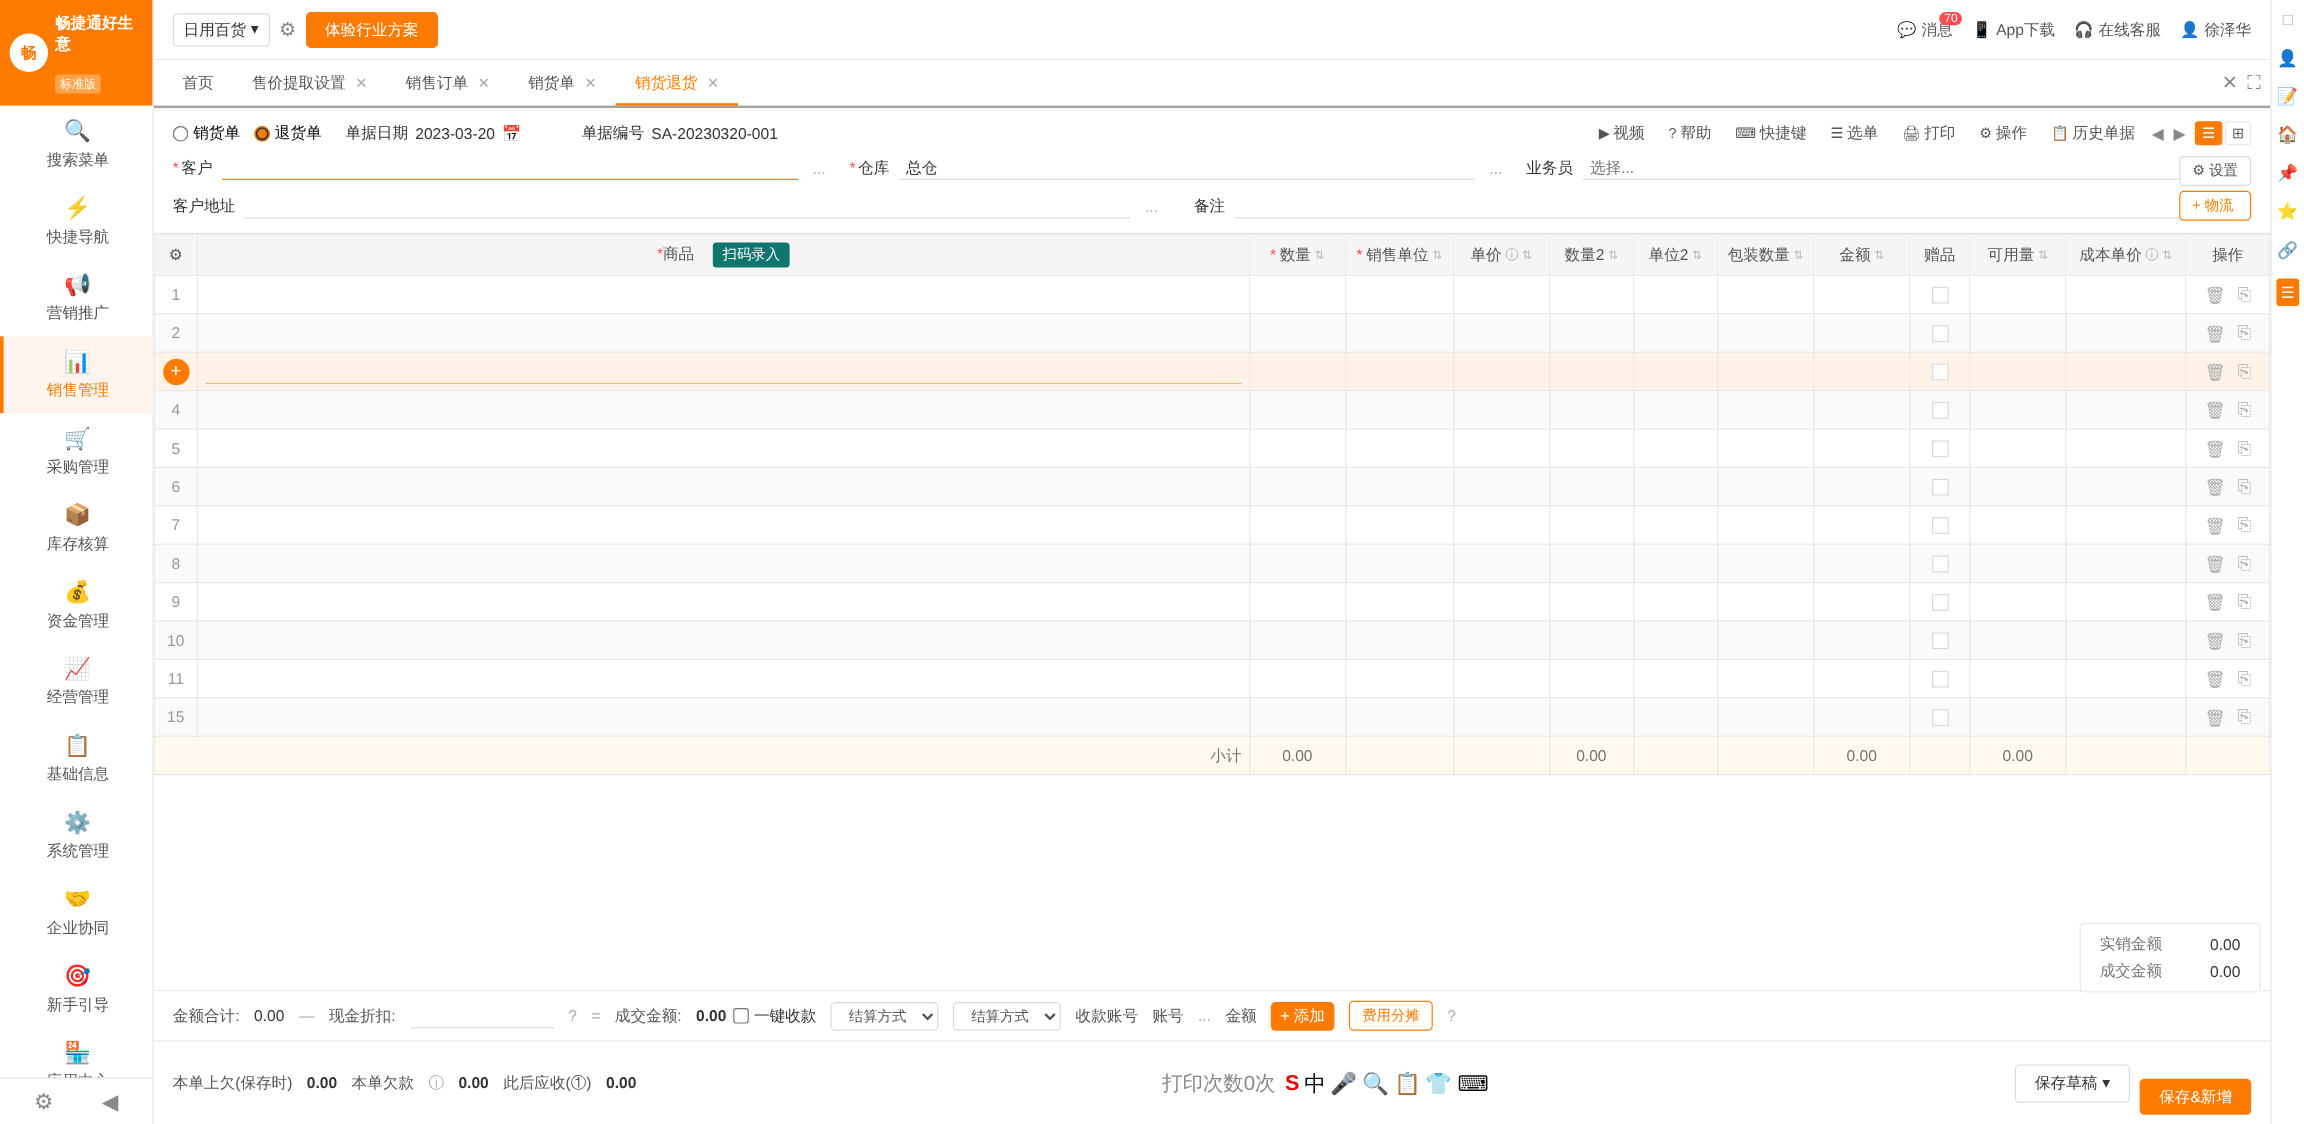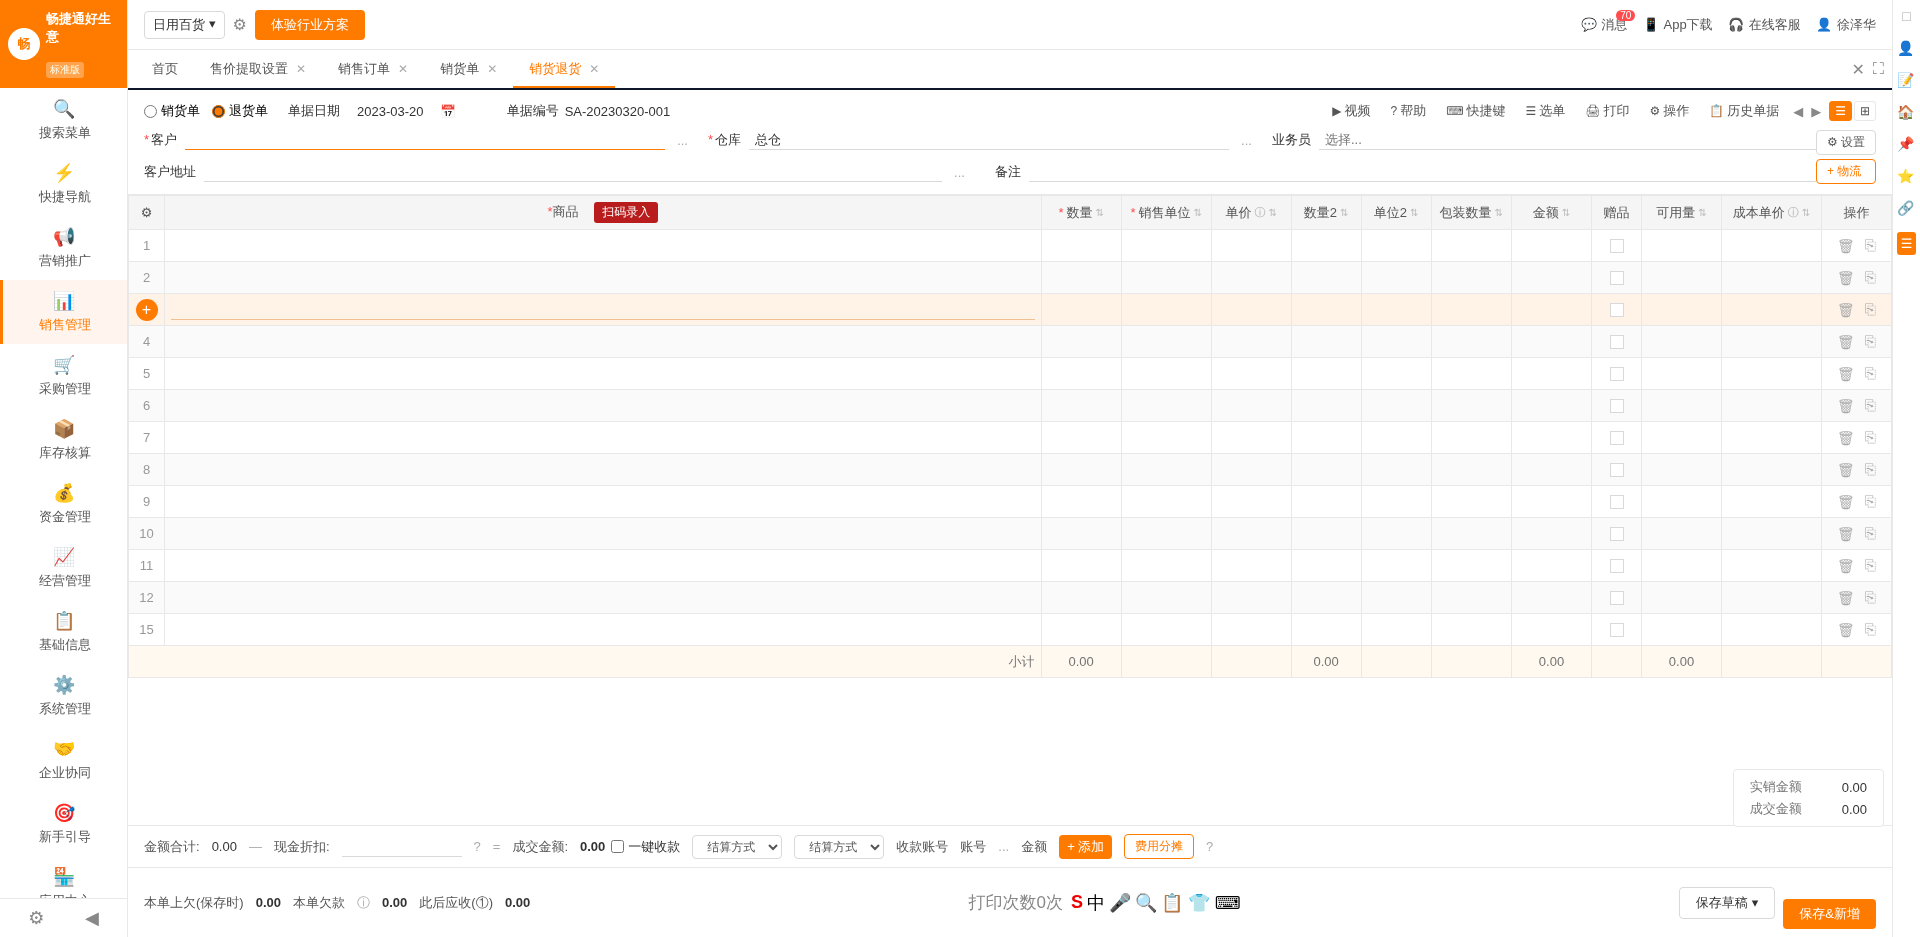--- a/index.html
+++ b/index.html
@@ -24,35 +24,35 @@
     .topbar-left { display: flex; align-items: center; gap: 8px; flex: 1; }
     .topbar-select { border: 1px solid #d9d9d9; border-radius: 4px; padding: 4px 8px; color: #333; cursor: pointer; display: flex; align-items: flex-start; gap: 4px; }
     .topbar-gear { color: #888; cursor: pointer; font-size: 16px; }
     .topbar-btn { background: #ff7b00; color: #fff; border: none; border-radius: 4px; padding: 6px 16px; cursor: pointer; font-size: 13px; }
     .topbar-right { display: flex; align-items: center; gap: 16px; color: #555; }
     .topbar-badge { position: relative; }
     .topbar-badge .badge { position: absolute; top: -6px; right: -8px; background: #ff4d4f; color: #fff; border-radius: 10px; font-size: 10px; padding: 0 4px; min-width: 16px; text-align: center; }
     .topbar-item { display: flex; align-items: center; gap: 4px; cursor: pointer; color: #555; }
 
     
-    .tabbar { background: #fff; display: flex; align-items: center; border-bottom: 2px solid #0f172a; padding: 0 8px; height: 40px; }
+    .tabbar { background: #fff; display: flex; align-items: center; border-bottom: 2px solid #a3a3a3; padding: 0 8px; height: 40px; }
     .tab { padding: 8px 16px; cursor: pointer; color: #555; display: flex; align-items: center; gap: 6px; white-space: nowrap; font-size: 13px; border-bottom: 2px solid transparent; margin-bottom: -2px; }
     .tab.active { color: #ff7b00; border-bottom-color: #ff7b00; font-weight: 500; }
     .tab .close-x { color: #aaa; font-size: 12px; margin-left: 2px; }
 
     
     .content { flex: 1; overflow: hidden; display: flex; flex-direction: column; background: #f5f5f5; }
 
     
     .form-header { background: #fff; padding: 10px 16px; border-bottom: 1px solid #e8e8e8; }
     .form-top-row { display: flex; align-items: center; gap: 20px; margin-bottom: 8px; }
     .radio-group { display: flex; align-items: center; gap: 12px; }
     .radio-item { display: flex; align-items: center; gap: 4px; cursor: pointer; }
     .radio-item input[type=radio] { accent-color: #ff7b00; }
-    .form-date { display: flex; align-items: center; gap: 17px; color: #333; }
+    .form-date { display: flex; align-items: center; gap: 6px; color: #333; }
     .form-code { display: flex; align-items: center; gap: 6px; color: #333; margin-left: 30px; }
     .form-actions { display: flex; align-items: center; gap: 8px; margin-left: auto; }
     .action-btn { display: flex; align-items: center; gap: 3px; cursor: pointer; color: #555; font-size: 12px; padding: 2px 6px; }
     .form-fields { display: flex; align-items: center; gap: 20px; }
     .field-group { display: flex; align-items: center; gap: 8px; flex: 1; }
     .field-label { color: #333; white-space: nowrap; }
     .field-label.required::before { content: '*'; color: #ff4d4f; margin-right: 2px; }
     .field-input { border: none; border-bottom: 1px solid #d9d9d9; padding: 2px 6px; flex: 1; min-width: 120px; color: #333; outline: none; }
     .field-dots { color: #aaa; margin-left: 4px; cursor: pointer; }
     .side-btns { display: flex; flex-direction: column; gap: 4px; margin-left: auto; }
@@ -65,21 +65,21 @@
     .data-table th { background: #f5f5f5; border: 1px solid #e8e8e8; padding: 6px 8px; text-align: center; color: #555; font-weight: normal; white-space: nowrap; position: sticky; top: 0; z-index: 2; }
     .data-table td { border: 1px solid #e8e8e8; padding: 4px 6px; text-align: center; height: 32px; color: #333; }
     .data-table tr:nth-child(even) td { background: #fafafa; }
     .data-table tr.active-row td { background: #fff3e8 !important; }
     .data-table .row-num { color: #999; width: 30px; }
     .data-table .checkbox-cell { width: 40px; }
     .add-row-btn { width: 22px; height: 22px; background: #ff7b00; color: #fff; border: none; border-radius: 50%; cursor: pointer; font-size: 16px; line-height: 22px; text-align: center; display: inline-flex; align-items: center; justify-content: center; }
     .table-actions { display: flex; align-items: center; justify-content: center; gap: 6px; }
     .icon-btn { background: none; border: none; cursor: pointer; color: #aaa; font-size: 14px; padding: 2px; }
     .total-row td { background: #fff9f0 !important; font-weight: 500; color: #737373; }
-    .scan-btn { background: #b91c1c; color: #fff; border: none; border-radius: 3px; padding: 2px 8px; font-size: 12px; cursor: pointer; margin-left: 12px; }
+    .scan-btn { background: #0f766e; color: #fff; border: none; border-radius: 3px; padding: 2px 8px; font-size: 12px; cursor: pointer; margin-left: 12px; }
 
     
     .footer { background: #fff; border-top: 1px solid #e8e8e8; padding: 8px 16px; display: flex; flex-direction: row; gap: 6px; }
     .footer-row1 { display: flex; align-items: center; gap: 12px; color: #333; }
     .footer-row2 { display: flex; align-items: center; gap: 12px; color: #333; }
     .footer-label { color: #555; white-space: nowrap; }
     .footer-value { color: #333; }
     .footer-minus { color: #aaa; }
     .footer-eq { color: #aaa; }
     .footer-bold { font-weight: 600; color: #333; }
@@ -655,42 +655,20 @@
       <td></td>
       <td></td>
       <td>
         <div class="table-actions">
           <button class="icon-btn">🗑</button>
           <button class="icon-btn">⎘</button>
         </div>
       </td>
     </tr>
             <tr>
-      <td class="row-num">12</td>
-      <td>
-        
-      </td>
-      <td></td>
-      <td></td>
-      <td></td>
-      <td></td>
-      <td></td>
-      <td></td>
-      <td></td>
-      <td class="checkbox-cell"><span class="checkbox-sq"></span></td>
-      <td></td>
-      <td></td>
-      <td>
-        <div class="table-actions">
-          <button class="icon-btn">🗑</button>
-          <button class="icon-btn">⎘</button>
-        </div>
-      </td>
-    </tr>
-            <tr>
       <td class="row-num">15</td>
       <td>
         
       </td>
       <td></td>
       <td></td>
       <td></td>
       <td></td>
       <td></td>
       <td></td>

